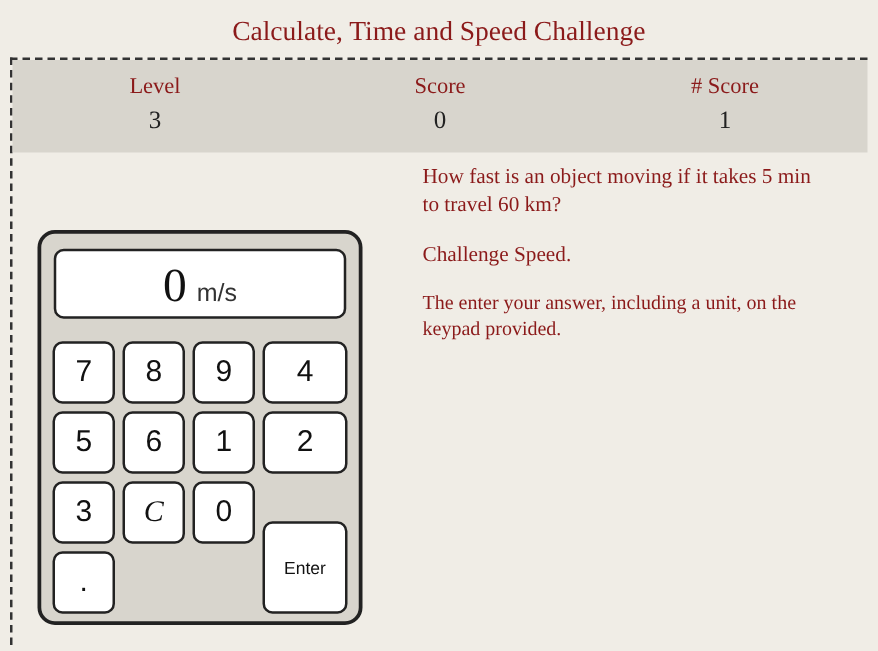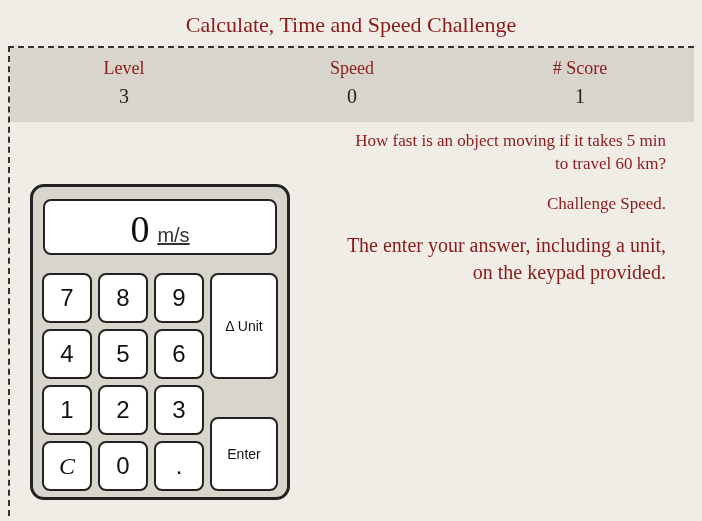--- a/index.html
+++ b/index.html
@@ -73,21 +73,20 @@
       font-size: 38px;
       font-family: Georgia, serif;
       color: #111;
     }
     .display-unit {
       font-size: 20px;
       color: #333;
       font-family: Arial, sans-serif;
       align-self: center;
       margin-top: 10px;
-      text-decoration: underline;
     }
     .keypad-grid {
       display: grid;
       grid-template-columns: repeat(3, 50px) 68px;
       grid-auto-rows: 50px;
       gap: 6px;
       justify-content: center;
     }
     .key {
       background: #fff;
@@ -103,73 +102,72 @@
     }
     .key-wide {
       grid-row: span 2;
       font-size: 14px;
       font-family: Arial, sans-serif;
     }
     .key-clear { font-style: italic; font-family: Georgia, serif; }
     .question-panel {
       flex: 1;
       padding: 0 18px;
-      text-align: right;
+      text-align: left;
       color: #8b1a1a;
       margin-left: 30px;
     }
     .question-text {
       font-size: 17px;
       line-height: 1.35;
       margin-bottom: 18px;
     }
     .question-prompt {
       font-size: 17px;
       margin-bottom: 18px;
     }
     .question-instruction {
-      font-size: 20px;
+      font-size: 16px;
       line-height: 1.35;
     }
   </style>
 </head>
 <body>
 
 <h1 class="title">Calculate, Time and Speed Challenge</h1>
 
 <div class="main-container">
 
   <div class="stats-bar">
     <div class="stat">
       <div class="stat-label">Level</div>
       <div class="stat-value">3</div>
     </div>
     <div class="stat">
-      <div class="stat-label">Speed</div>
+      <div class="stat-label">Score</div>
       <div class="stat-value">0</div>
     </div>
     <div class="stat">
       <div class="stat-label"># Score</div>
       <div class="stat-value">1</div>
     </div>
   </div>
 
   <div class="content-area">
 
     <div class="keypad-panel">
       <div class="calculator">
         <div class="display">
           <span class="display-value">0</span>
           <span class="display-unit">m/s</span>
         </div>
         <div class="keypad-grid">
           <div class="key">7</div>
           <div class="key">8</div>
           <div class="key">9</div>
-          <div class="key key-wide" style="grid-column:4; grid-row:1 / span 2;">Δ Unit</div>
 
           <div class="key">4</div>
           <div class="key">5</div>
           <div class="key">6</div>
 
           <div class="key">1</div>
           <div class="key">2</div>
           <div class="key">3</div>
           <div class="key key-wide" style="grid-column:4; grid-row:3 / span 2;margin-top:32px;">Enter</div>
 

